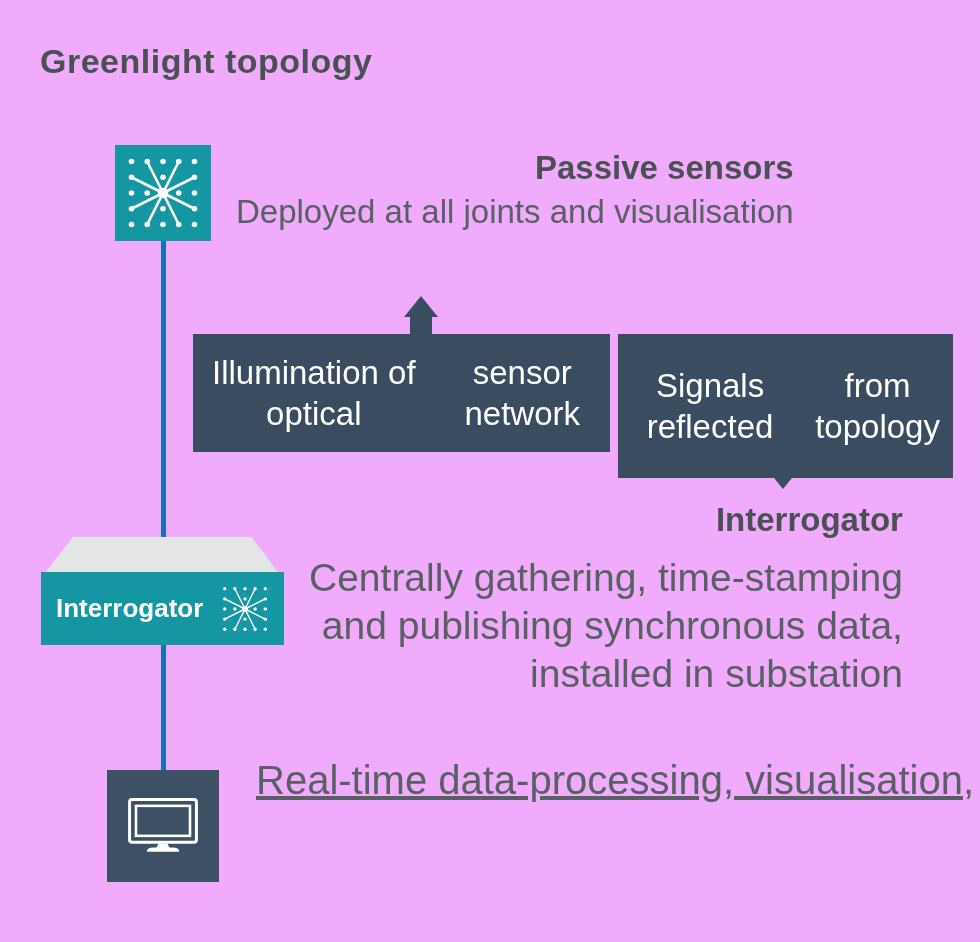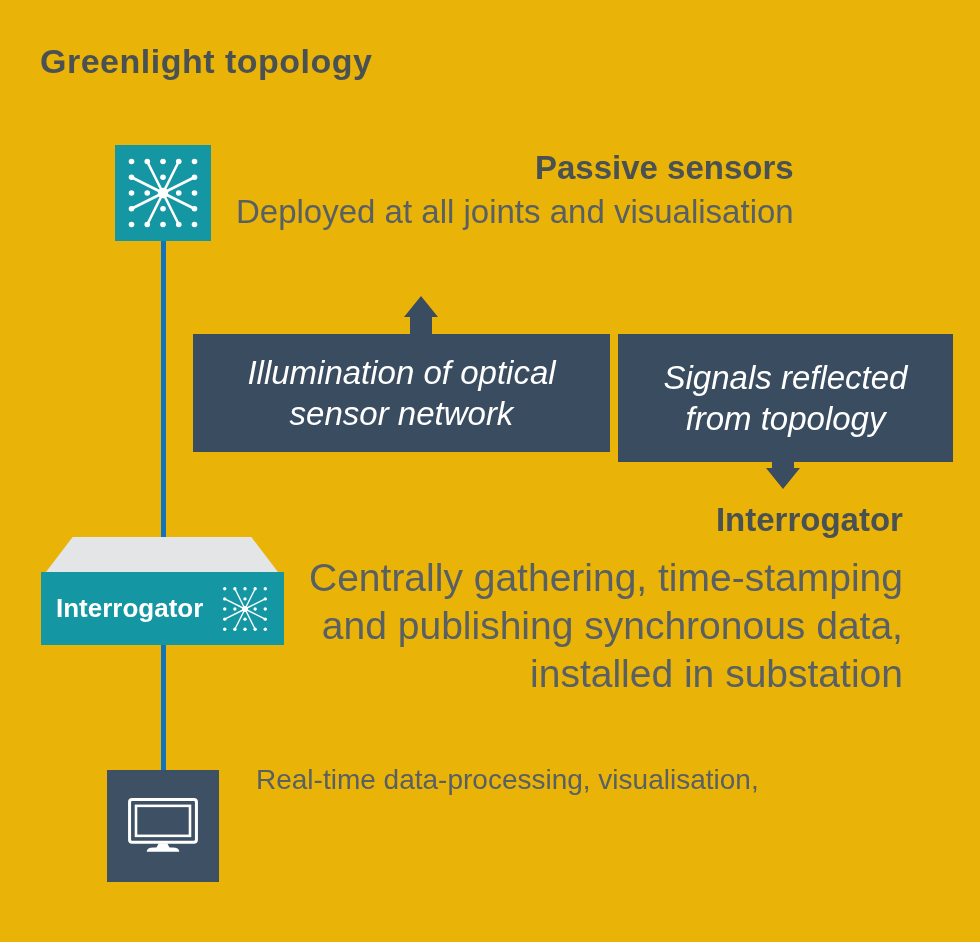--- a/index.html
+++ b/index.html
@@ -1,19 +1,19 @@
 <!DOCTYPE html>
 <html><head>
 <meta charset="utf-8">
 <style>
   html,body{margin:0;padding:0;background:#ffffff;}
   .canvas{
     position:relative;
     width:980px;height:942px;
-    background:#eab308;
+    background:#f0abfc;
     font-family:"Liberation Sans", sans-serif;
     overflow:hidden;
   }
   .abs{position:absolute;}
 
   
   .page-title{
     left:40px;top:42px;
     font-size:34px;font-weight:bold;color:#4a5153;
     letter-spacing:.5px;
@@ -34,32 +34,32 @@
   
   .node-text{color:#596063;text-align:right;}
   .node-heading{font-size:33px;font-weight:bold;color:#4a5153;line-height:44px;}
   .node-body{font-size:33px;line-height:44px;}
 
   .passive-text{left:236px;top:146px;}
   .interrogator-text{left:309px;top:498px;}
   .interrogator-text .node-body{font-size:39px;line-height:48px;}
   .interrogator-text .node-heading{margin-bottom:12px;}
   .synthesis-text{left:256px;top:760px;}
-  .synthesis-text .node-body{font-size:28px;line-height:40px;}
+  .synthesis-text .node-body{font-size:40px;line-height:40px;text-decoration:underline;}
   .synthesis-text .node-heading{margin-bottom:5px;}
   sup.tm{font-size:19px;vertical-align:super;}
 
   
   .flow-box{
     background:#3a4c60;color:#ffffff;
-    display:flex;flex-direction:column;align-items:center;justify-content:center;
-    text-align:center;font-size:33px;line-height:41px;font-style:italic;
+    display:flex;flex-direction:row;align-items:center;justify-content:center;
+    text-align:center;font-size:33px;line-height:41px;
   }
   .flow-box.up{left:193px;top:334px;width:417px;height:118px;}
-  .flow-box.down{left:618px;top:334px;width:335px;height:128px;}
+  .flow-box.down{left:618px;top:334px;width:335px;height:144px;}
 
   .arrow-svg{display:block;}
 
   
   .device-lid{
     left:46px;top:537px;width:232px;height:35px;
     background:#e3e5e6;
     clip-path:polygon(11.5% 0, 88.5% 0, 100% 100%, 0 100%);
   }
   .device-body{

